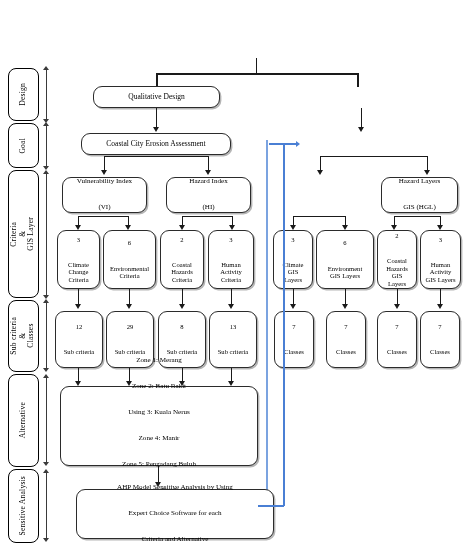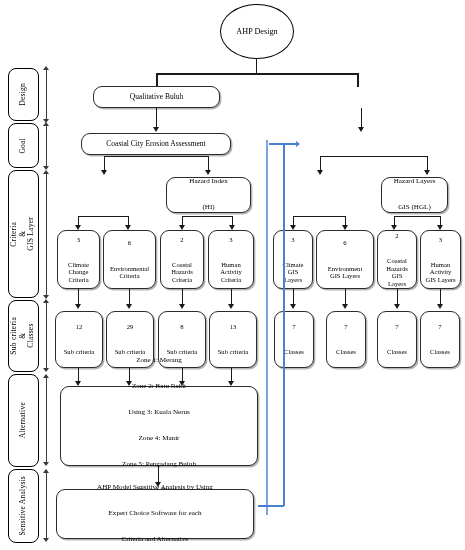--- a/index.html
+++ b/index.html
@@ -54,23 +54,20 @@
   .t65{font-size:6.6px;}
   .t7{font-size:7.1px;}
   .t75{font-size:7.5px;}
   .t8{font-size:8.2px;}
 </style>
 </head>
 <body>
 
 <div id="stage">
 
-  <div class="ellipse" style="left:220px;top:4px;width:74px;height:55px;">
-    <span class="t8">AHP  Design</span>
-  </div>
 
   <div class="ln lnv" style="left:256px;top:58px;height:16px;"></div>
   <div class="ln lnh" style="left:156px;top:73px;width:202px;height:1.6px;"></div>
   <div class="ln lnv" style="left:156px;top:73px;height:14px;width:1.6px;"></div>
   <div class="ln lnv" style="left:357px;top:73px;height:14px;width:1.6px;"></div>
 
   <div class="divider" style="left:266px;top:140px;height:375px;"></div>
 
   <div class="side" style="left:8px;top:68px;width:31px;height:53px;">
     <span class="vtxt">Design</span>
@@ -113,21 +110,21 @@
 
   <div class="span-line" style="left:46px;top:378px;height:85px;"></div>
   <div class="span-cap cap-up" style="left:43.4px;top:374px;"></div>
   <div class="span-cap cap-dn" style="left:43.4px;top:462px;"></div>
 
   <div class="span-line" style="left:46px;top:473px;height:66px;"></div>
   <div class="span-cap cap-up" style="left:43.4px;top:469px;"></div>
   <div class="span-cap cap-dn" style="left:43.4px;top:538px;"></div>
 
   <div class="node" style="left:93px;top:86px;width:127px;height:22px;">
-    <span class="t75">Qualitative Buluh</span>
+    <span class="t75">Qualitative Design</span>
   </div>
 
   <div class="ln lnv" style="left:156px;top:108px;height:21px;"></div>
   <div class="arrow" style="left:153.2px;top:127px;"></div>
   <div class="ln lnv" style="left:361px;top:108px;height:21px;"></div>
   <div class="arrow" style="left:358.2px;top:127px;"></div>
 
   <div class="node" style="left:81px;top:133px;width:150px;height:22px;">
     <span class="t75">Coastal City Erosion Assessment</span>
   </div>
@@ -137,27 +134,33 @@
   <div class="arrow" style="left:101.4px;top:170px;"></div>
   <div class="ln lnv" style="left:208px;top:156px;height:16px;"></div>
   <div class="arrow" style="left:205.4px;top:170px;"></div>
 
   <div class="ln lnh" style="left:320px;top:156px;width:108px;"></div>
   <div class="ln lnv" style="left:320px;top:156px;height:16px;"></div>
   <div class="arrow" style="left:317.4px;top:170px;"></div>
   <div class="ln lnv" style="left:427px;top:156px;height:16px;"></div>
   <div class="arrow" style="left:424.4px;top:170px;"></div>
 
+  <div class="node" style="left:62px;top:177px;width:85px;height:36px;">
+    <span>
+      <span class="t7">Vulnerability Index</span><br>
+      <span class="t7">(VI)</span>
+    </span>
+  </div>
   <div class="node" style="left:166px;top:177px;width:85px;height:36px;">
     <span>
       <span class="t7">Hazard Index</span><br>
       <span class="t7">(HI)</span>
     </span>
   </div>
-  <div class="node" style="left:381px;top:177px;width:67px;height:36px;">
+  <div class="node" style="left:381px;top:177px;width:77px;height:36px;">
     <span>
       <span class="t7">Hazard Layers</span><br>
       <span class="t7">GIS (HGL)</span>
     </span>
   </div>
 
   <div class="ln lnh" style="left:78px;top:216px;width:51px;"></div>
   <div class="ln lnv" style="left:78px;top:216px;height:11px;"></div>
   <div class="arrow" style="left:75.4px;top:225px;"></div>
   <div class="ln lnv" style="left:128px;top:216px;height:11px;"></div>
@@ -327,21 +330,21 @@
       <span class="t7">Using 3: Kuala Nerus</span><br>
       <span class="t7">Zone 4: Manir</span><br>
       <span class="t7">Zone 5: Pengadang Buluh</span><br>
       <span class="t7">Zone 6: Rusila</span>
     </span>
   </div>
 
   <div class="ln lnv" style="left:158px;top:466px;height:18px;"></div>
   <div class="arrow" style="left:155.4px;top:482px;"></div>
 
-  <div class="node" style="left:56px;top:489px;width:198px;height:50px;">
+  <div class="node" style="left:76px;top:489px;width:198px;height:50px;">
     <span>
       <span class="t7">AHP Model Sensitive Analysis by Using</span><br>
       <span class="t7">Expert Choice Software for each</span><br>
       <span class="t7">Criteria and Alternative</span>
     </span>
   </div>
 
   <div class="blu bluh" style="left:258px;top:505px;width:26px;"></div>
   <div class="blu bluv" style="left:283px;top:143px;height:363px;"></div>
   <div class="blu bluh" style="left:269px;top:143px;width:28px;"></div>

